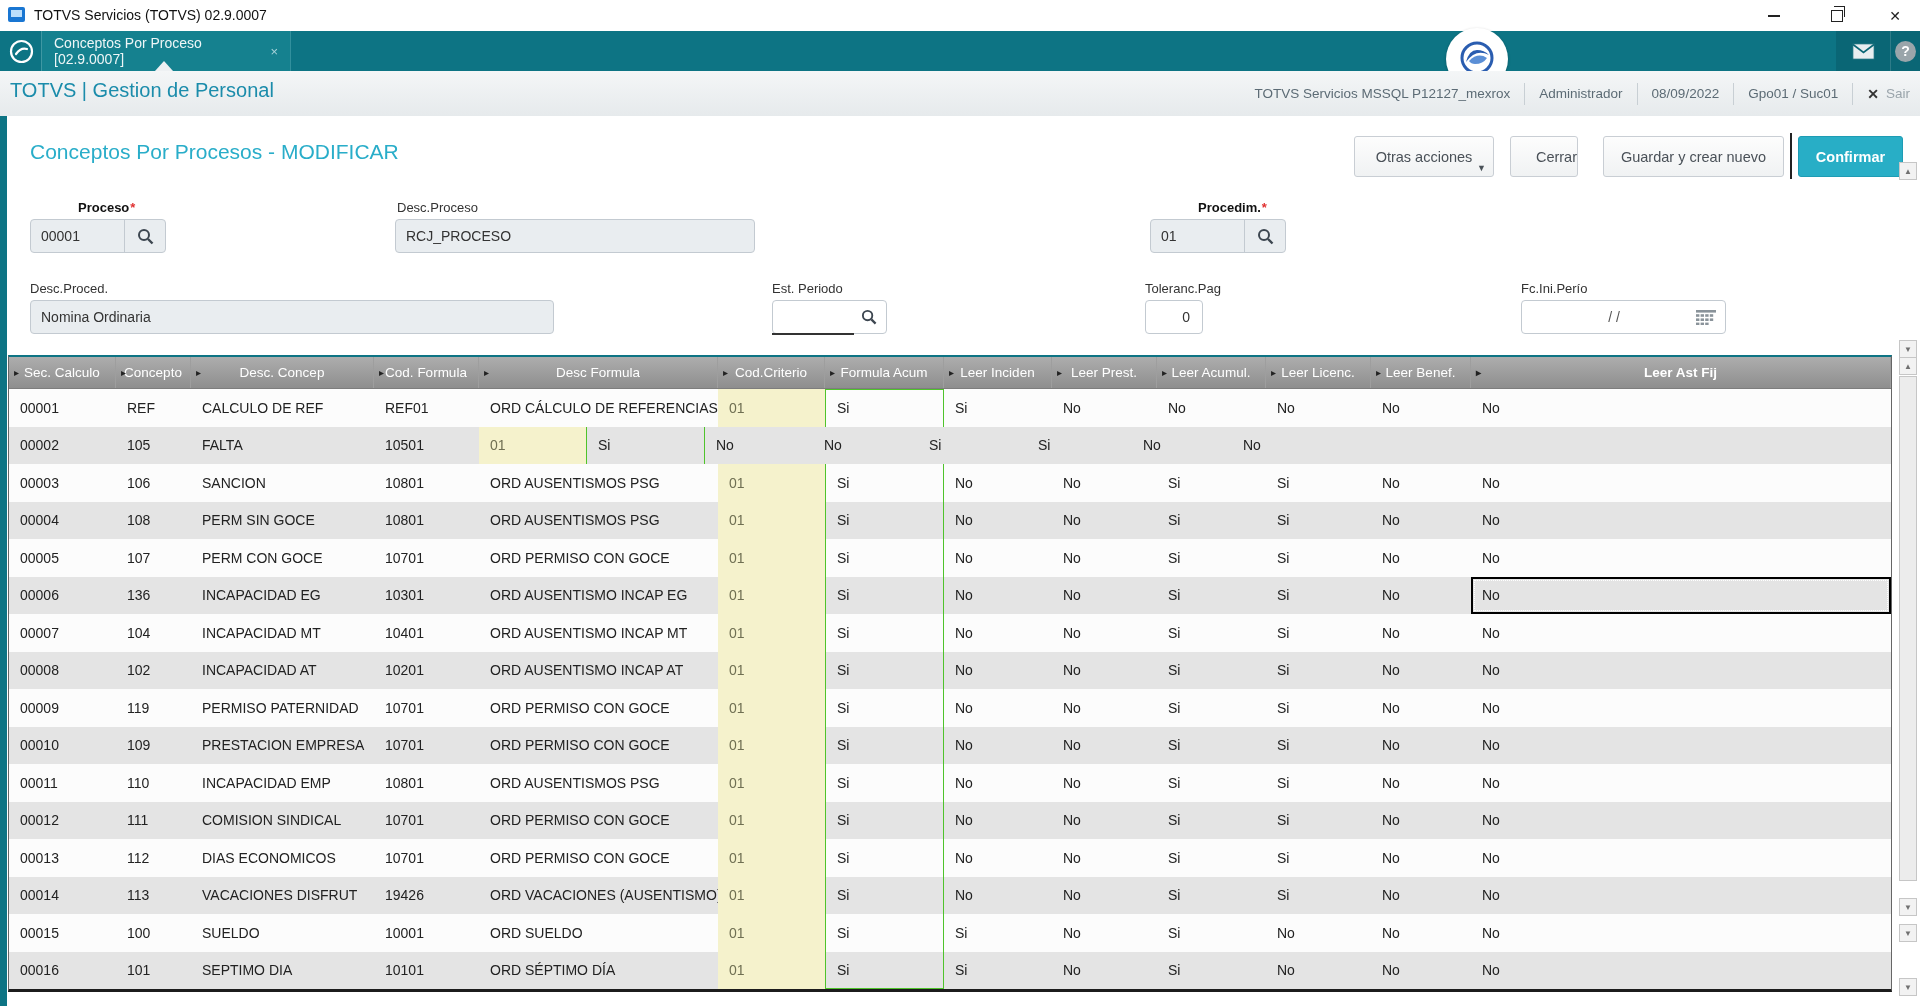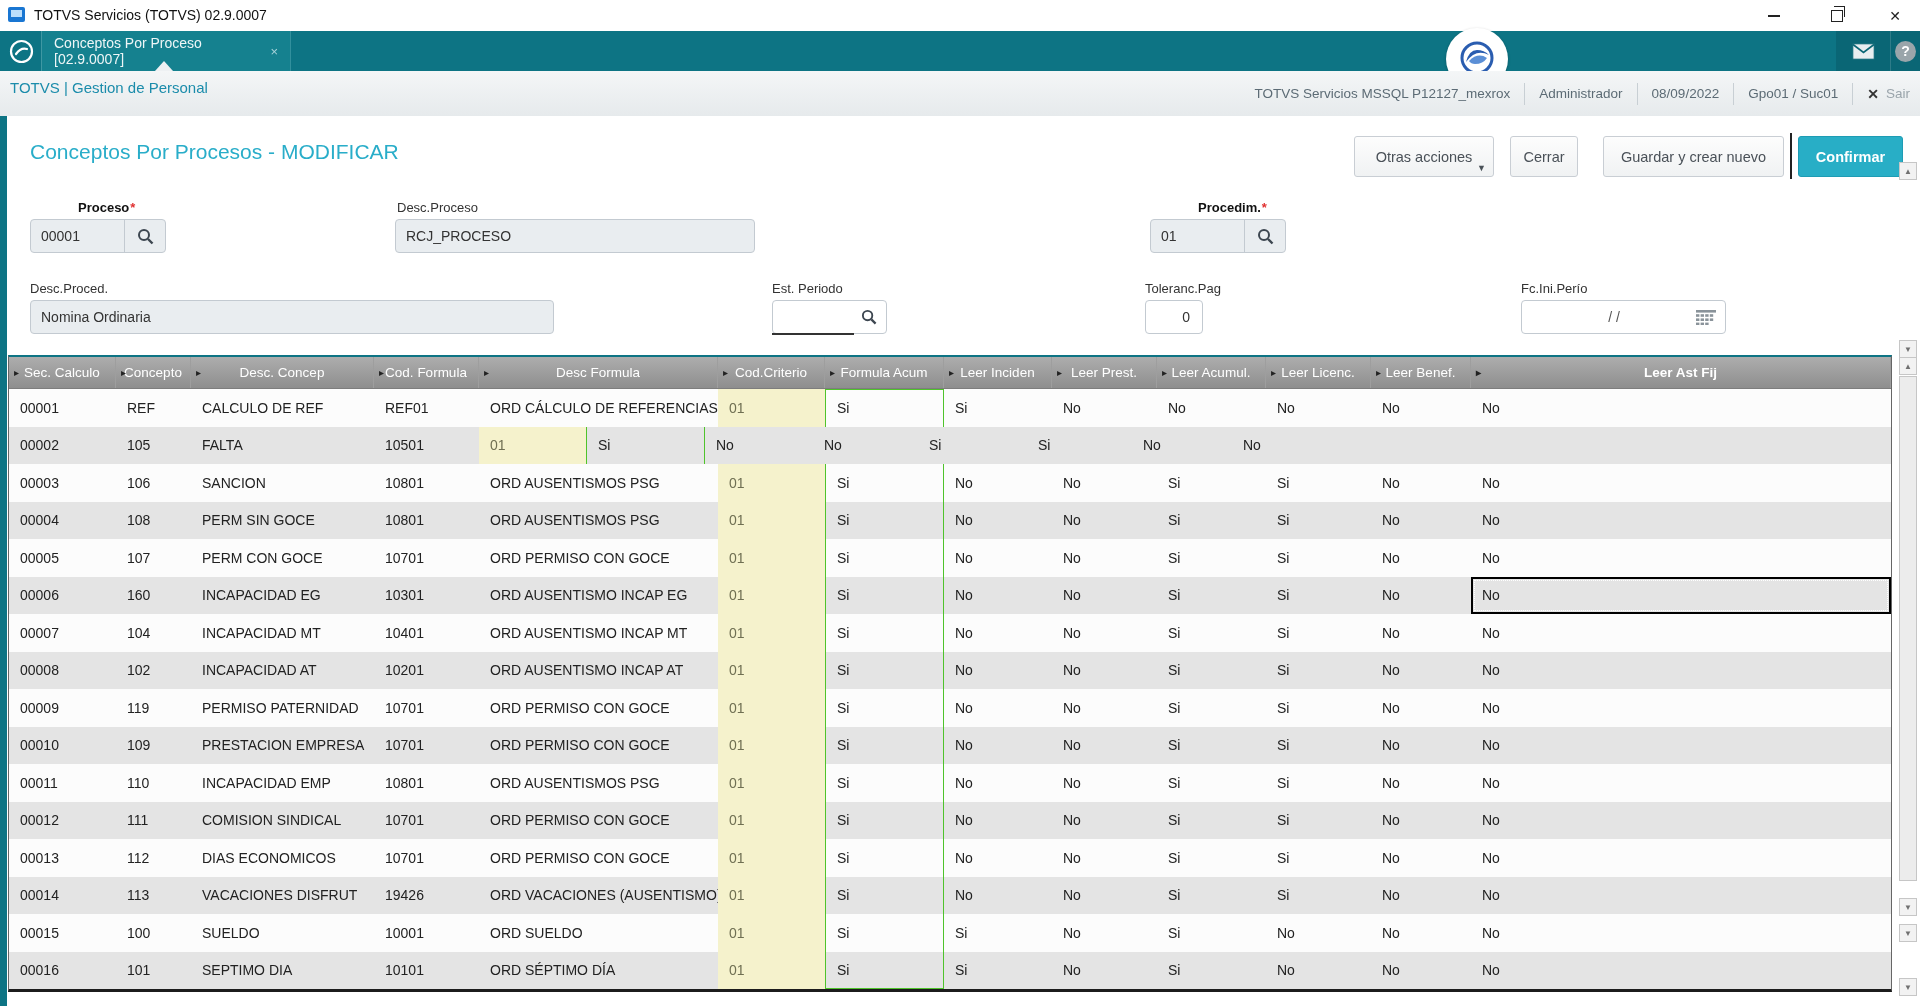--- a/index.html
+++ b/index.html
@@ -25,21 +25,21 @@
   .bubble{position:absolute;left:1446px;top:-3px;width:62px;height:62px;background:#ffffff;border-radius:50%;
     box-shadow:0 1px 3px rgba(0,0,0,.25);display:flex;align-items:center;justify-content:center;}
   .icon-box{position:absolute;top:0;height:40px;background:#0a6675;display:flex;align-items:center;justify-content:center;}
   .icon-box.mail{left:1836px;width:54px;border-right:1px solid rgba(255,255,255,.15);}
   .icon-box.help{left:1891px;width:29px;}
   .help-circle{width:21px;height:21px;border-radius:50%;background:#9aa5aa;color:#fff;font-size:14px;font-weight:bold;
     display:flex;align-items:center;justify-content:center;}
   
   .appbar{position:absolute;left:0;top:71px;width:1920px;height:45px;
     background:linear-gradient(#f4f6f7,#e6eaec);border-bottom:1px solid #d4d9dc;}
-  .brand{position:absolute;left:10px;top:8px;font-size:15px;color:#1b8cab;}
+  .brand{position:absolute;left:10px;top:8px;font-size:20px;color:#1b8cab;}
   .appbar-right{position:absolute;right:10px;top:0;height:45px;display:flex;align-items:center;font-size:13.5px;color:#5c6b75;}
   .appbar-right .sep{width:1px;height:22px;background:#c8cfd4;margin:0 14px;}
   .exit{display:flex;align-items:center;color:#9aa4ab;}
   .exit .x{color:#333;font-weight:bold;margin-right:7px;font-size:14px;}
   
   .content{position:absolute;left:0;top:116px;width:1920px;height:890px;background:#ffffff;}
   .teal-strip{position:absolute;left:0;top:116px;width:7px;height:890px;background:#0d7484;}
   .page-title{position:absolute;left:30px;top:140px;font-size:21px;color:#29adc9;}
   .btn{position:absolute;top:136px;height:41px;box-sizing:border-box;border:1px solid #c9ced4;border-radius:3px;
     background:linear-gradient(#fdfdfd,#f0f2f3);color:#4a5158;font-size:14.5px;
@@ -152,21 +152,21 @@
 
 <div class="content"></div>
 <div class="teal-strip"></div>
 
 <div class="page-title">Conceptos Por Procesos - MODIFICAR</div>
 
 <div class="btn" style="left:1354px;width:140px;">
   <span>Otras acciones</span>
   <span class="caret">▼</span>
 </div>
-<div class="btn" style="left:1510px;width:68px;">
+<div class="btn" style="left:1510px;width:68px;justify-content:flex-end;">
   <span>Cerrar</span>
 </div>
 <div class="btn" style="left:1603px;width:181px;">
   <span>Guardar y crear nuevo</span>
 </div>
 <div class="btn-divider"></div>
 <div class="btn btn-confirm" style="left:1798px;width:105px;">
   <span>Confirmar</span>
 </div>
 
@@ -371,21 +371,21 @@
         <div class="grid-cell col6">Si</div>
         <div class="grid-cell col7">No</div>
         <div class="grid-cell col8">No</div>
         <div class="grid-cell col9">Si</div>
         <div class="grid-cell col10">Si</div>
         <div class="grid-cell col11">No</div>
         <div class="grid-cell col12">No</div>
       </div>
       <div class="grid-row even">
         <div class="grid-cell col0">00006</div>
-        <div class="grid-cell col1">160</div>
+        <div class="grid-cell col1">136</div>
         <div class="grid-cell col2">INCAPACIDAD EG</div>
         <div class="grid-cell col3">10301</div>
         <div class="grid-cell col4">ORD AUSENTISMO INCAP EG</div>
         <div class="grid-cell col5">01</div>
         <div class="grid-cell col6">Si</div>
         <div class="grid-cell col7">No</div>
         <div class="grid-cell col8">No</div>
         <div class="grid-cell col9">Si</div>
         <div class="grid-cell col10">Si</div>
         <div class="grid-cell col11">No</div>

